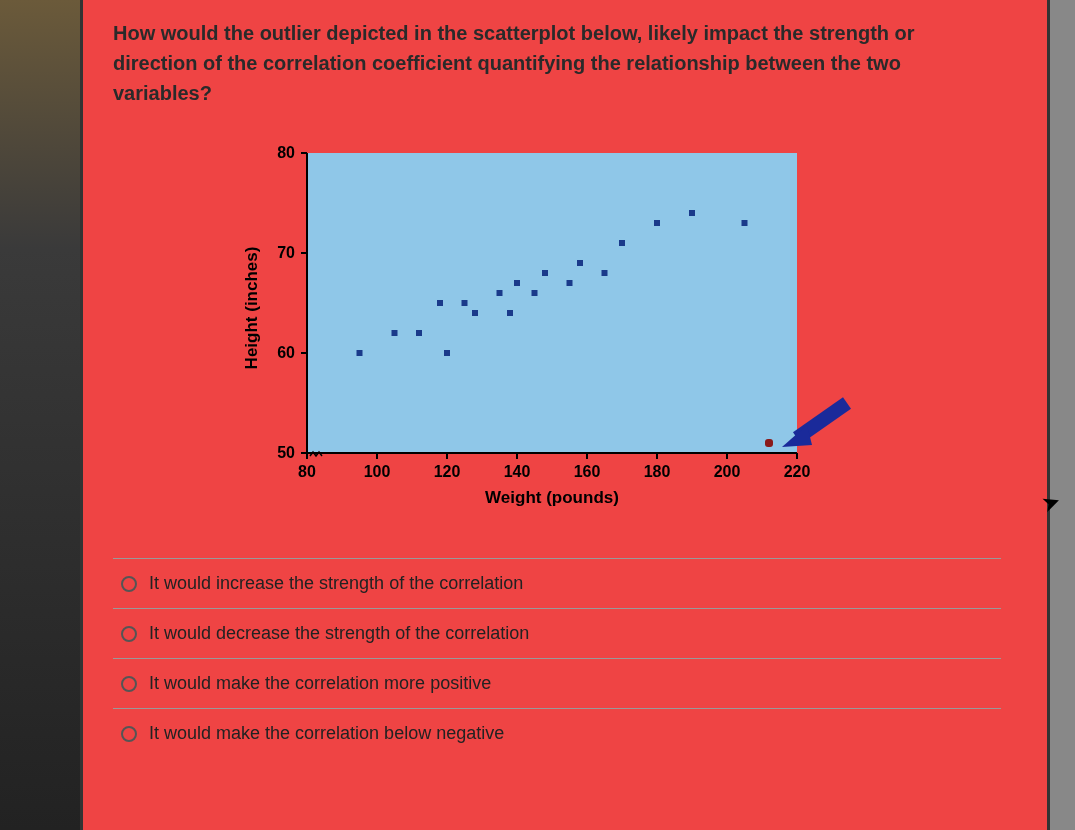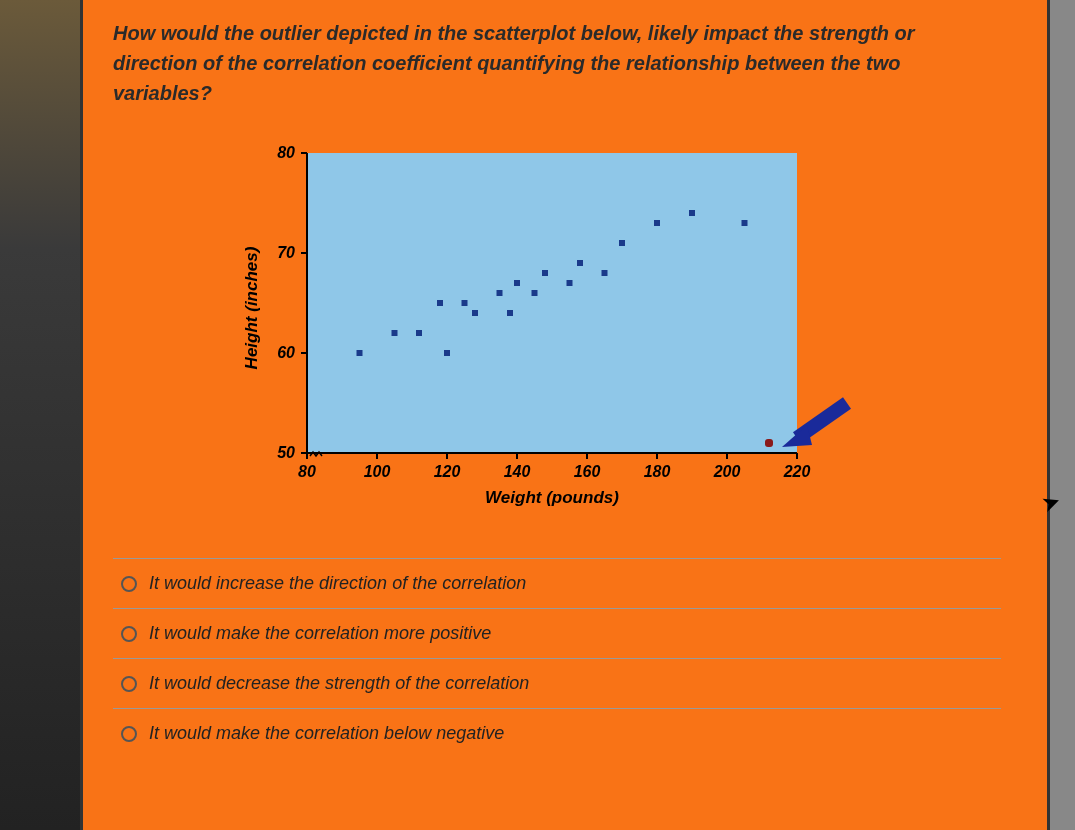--- a/index.html
+++ b/index.html
@@ -10,25 +10,24 @@
     height: 830px;
     overflow: hidden;
     position: relative;
   }
   .frame {
     position: absolute;
     left: 80px;
     top: 0;
     width: 970px;
     height: 830px;
-    background: #f97316;
+    background: #ef4444;
     border-left: 3px solid #333;
     border-right: 3px solid #333;
     padding: 18px 46px 0 30px;
-    font-style: italic;
   }
   .question-text {
     font-size: 20px;
     font-weight: bold;
     color: #2a2a2a;
     line-height: 1.5;
     margin-bottom: 35px;
   }
   .chart-holder {
     width: 640px;
@@ -150,29 +149,29 @@
         <polygon points="545,304 570,282 575,302" fill="#1a2a9a"></polygon>
       </g>
 
       <path d="M 73 313 l 3 -4 l 3 4 l 3 -4 l 3 4" stroke="#000" stroke-width="1.5" fill="none"></path>
     </svg>
   </div>
 
   <div class="options">
     <label class="option-row">
       <span class="radio"></span>
-      <span>It would increase the direction of the correlation</span>
+      <span>It would increase the strength of the correlation</span>
+    </label>
+    <label class="option-row">
+      <span class="radio"></span>
+      <span>It would decrease the strength of the correlation</span>
     </label>
     <label class="option-row">
       <span class="radio"></span>
       <span>It would make the correlation more positive</span>
-    </label>
-    <label class="option-row">
-      <span class="radio"></span>
-      <span>It would decrease the strength of the correlation</span>
     </label>
     <label class="option-row" style="border-bottom:none">
       <span class="radio"></span>
       <span>It would make the correlation below negative</span>
     </label>
   </div>
 
 </div>
 
 <div class="cursor">➤</div>

